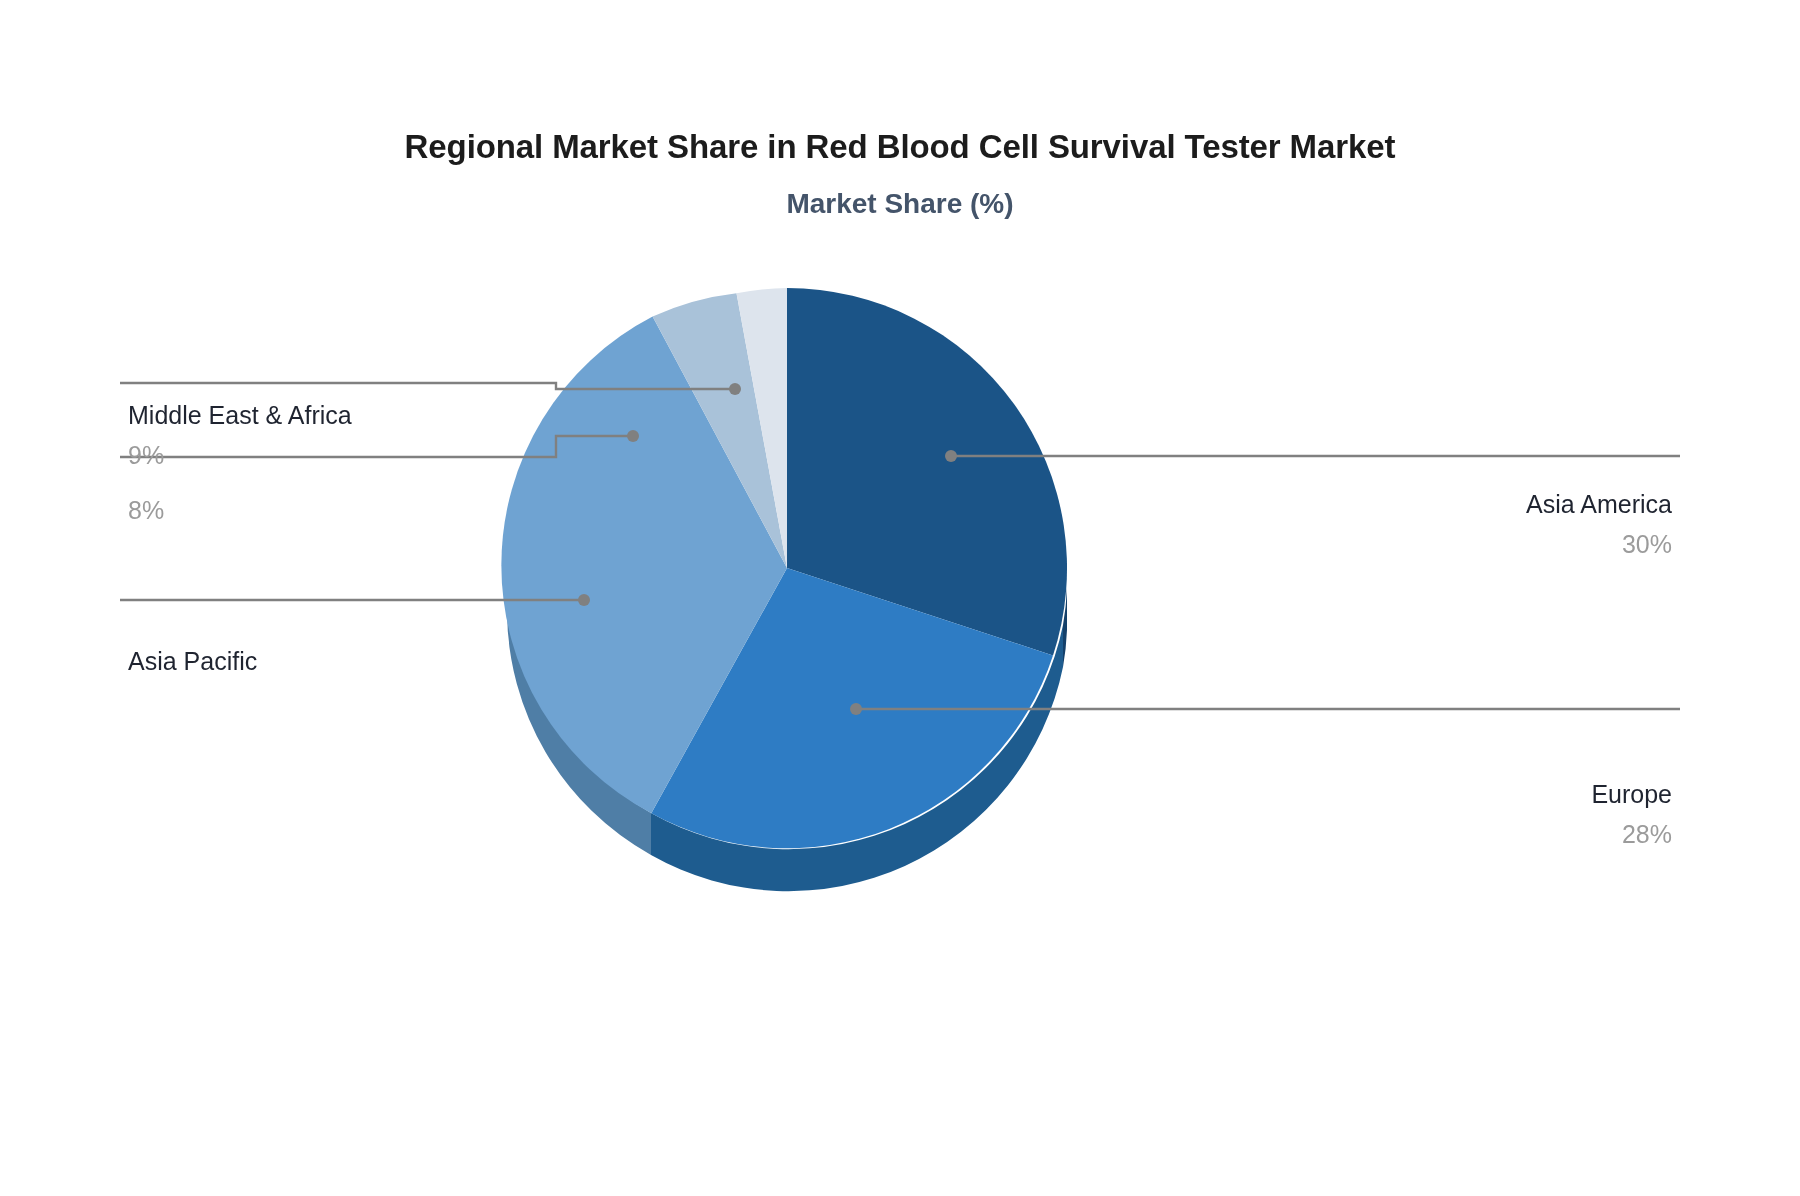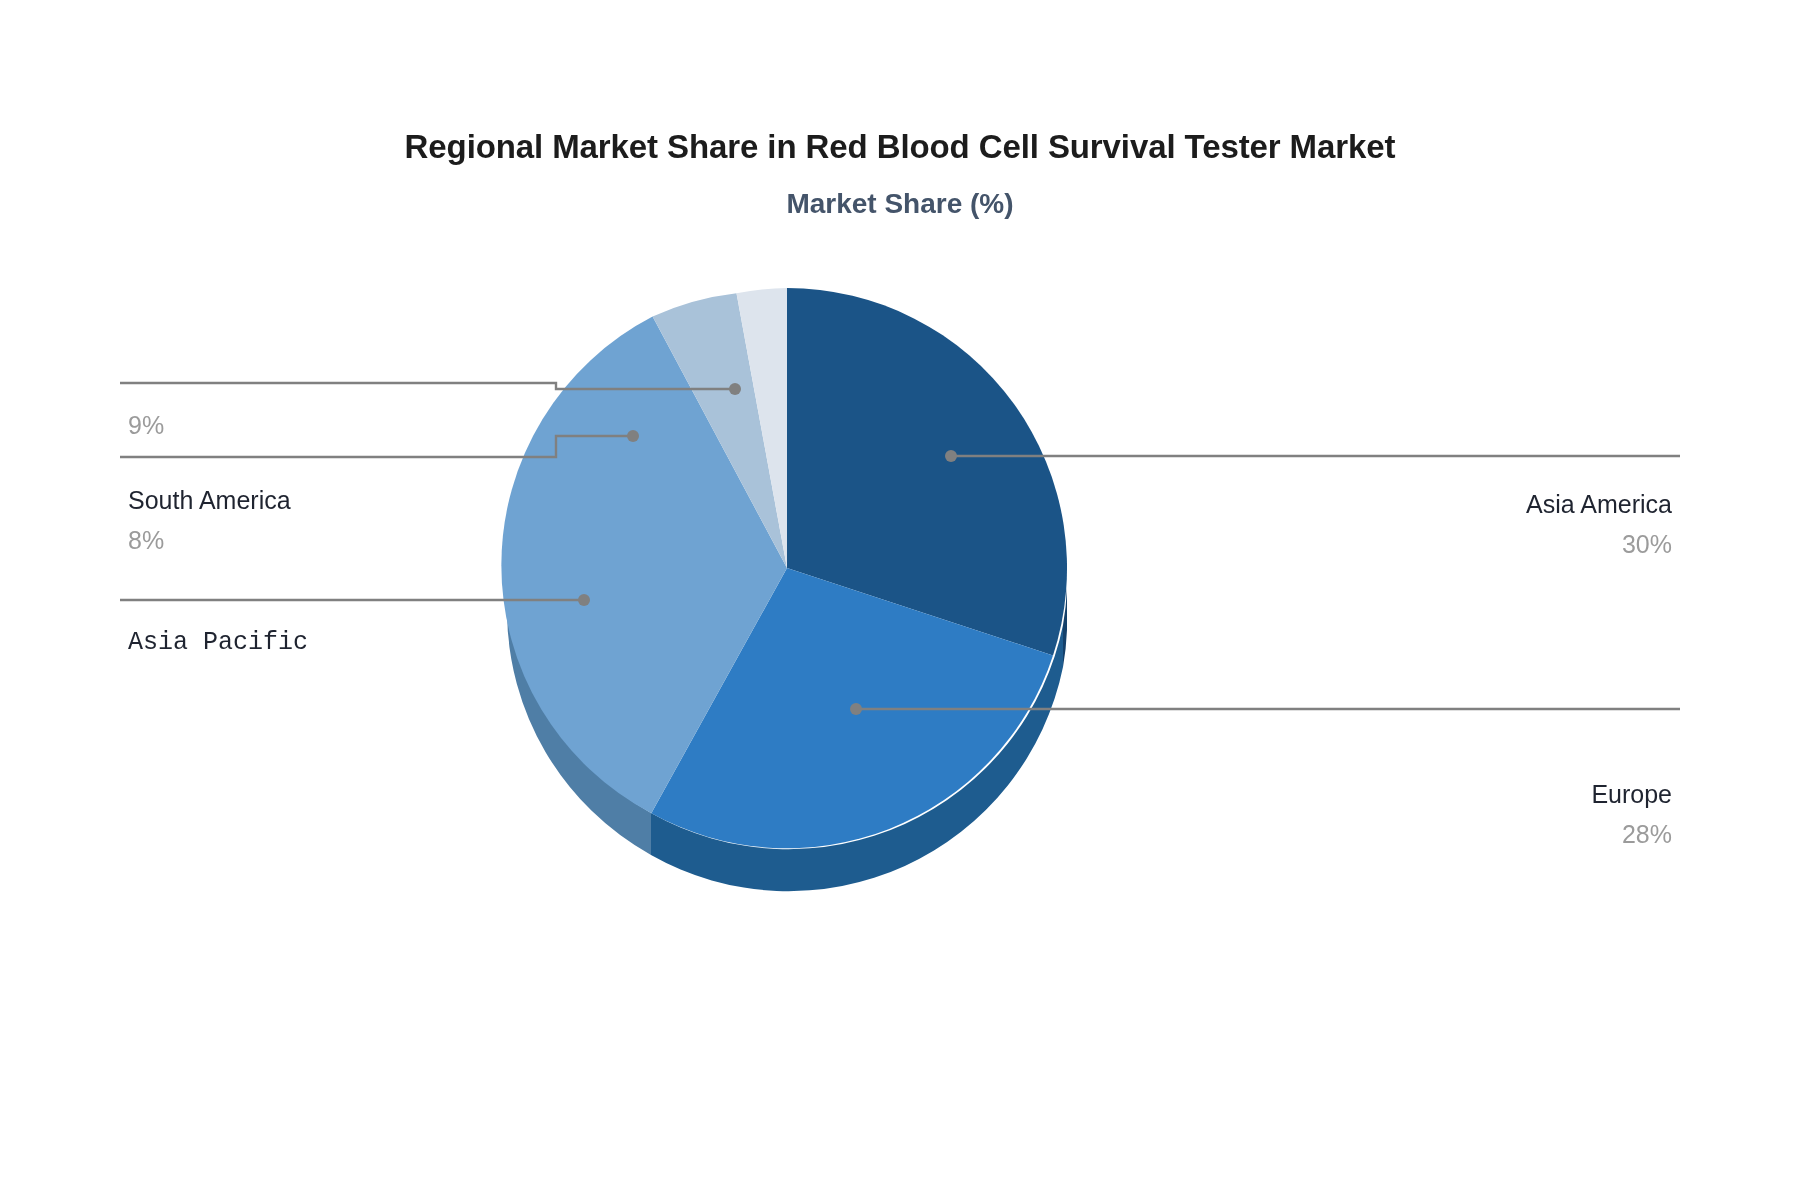--- a/index.html
+++ b/index.html
@@ -69,21 +69,21 @@
     color: #9b9b9b;
     line-height: 30px;
     margin-top: 10px;
     white-space: nowrap;
   }
   .callout.left  { left: 128px;  text-align: left; }
   .callout.right { left: 1272px; text-align: right; }
 
   #callout-mea { top: 400px; }
   #callout-sa  { top: 485px; }
-  #callout-ap  { top: 628px; font-family: Liberation Mono, monospace; }
+  #callout-ap  { top: 646px; }
   #callout-na  { top: 489px; }
   #callout-eu  { top: 779px; }
 
   
   #logo {
     position: absolute;
     left: 1368px;
     top: 1040px;
     display: flex;
     align-items: center;
@@ -161,25 +161,25 @@
 
       <path d="M 951,456 L 1680,456"></path>
       <circle cx="951" cy="456" r="6" fill="#808080" stroke="none"></circle>
 
       <path d="M 856,709 L 1680,709"></path>
       <circle cx="856" cy="709" r="6" fill="#808080" stroke="none"></circle>
     </g>
   </svg>
 
   <div class="callout left" id="callout-mea">
+    <div class="cat">Middle East &amp; Africa</div>
     <div class="val">9%</div>
   </div>
 
   <div class="callout left" id="callout-sa">
-    <div class="cat">South America</div>
     <div class="val">8%</div>
   </div>
 
   <div class="callout left" id="callout-ap">
     <div class="cat">Asia Pacific</div>
   </div>
 
   <div class="callout right" id="callout-na">
     <div class="cat">Asia America</div>
     <div class="val">30%</div>

